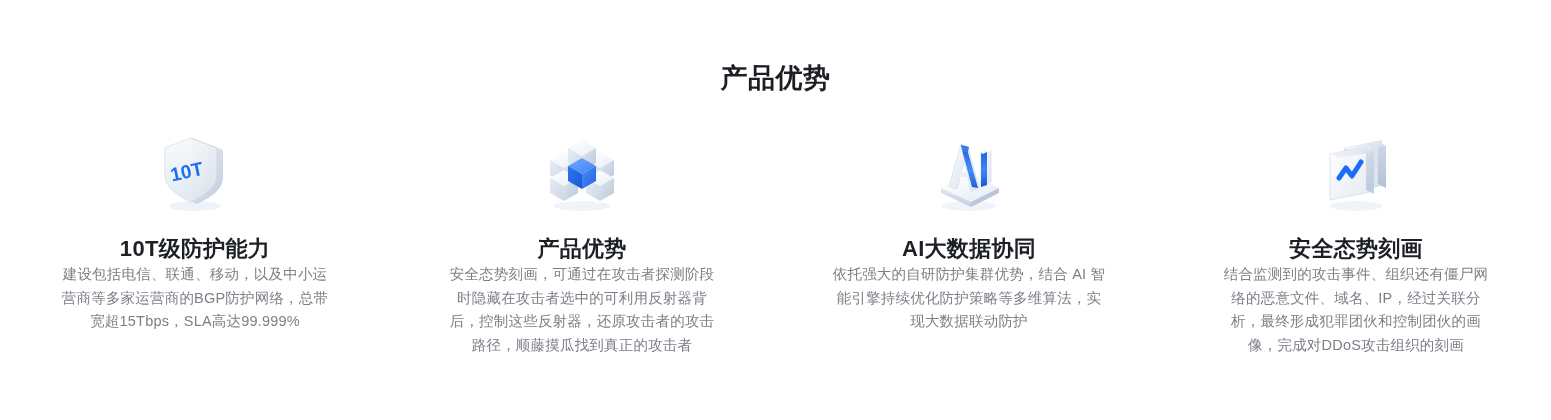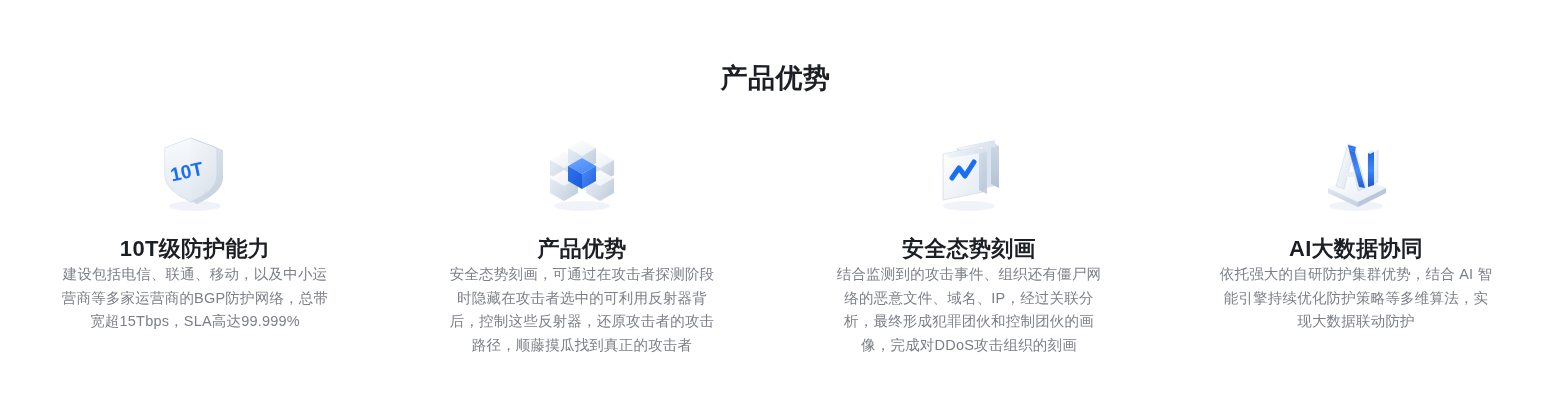--- a/index.html
+++ b/index.html
@@ -190,54 +190,20 @@
         </svg>
       </span>
       <div class="card-title">产品优势</div>
       <div class="card-desc">安全态势刻画，可通过在攻击者探测阶段时隐藏在攻击者选中的可利用反射器背后，控制这些反射器，还原攻击者的攻击路径，顺藤摸瓜找到真正的攻击者</div>
     </div>
 
     <div class="card">
       <span class="card-icon">
         <svg viewBox="0 0 96 84" width="96" height="84" xmlns="http://www.w3.org/2000/svg">
           <defs>
-            <linearGradient id="w-front" x1="0" y1="0" x2="1" y2="1">
-              <stop offset="0%" stop-color="#ffffff"></stop>
-                <stop offset="100%" stop-color="#e3eaf3"></stop>
-            </linearGradient>
-            <linearGradient id="w-top" x1="0" y1="0" x2="1" y2="0">
-              <stop offset="0%" stop-color="#f4f7fb"></stop>
-                <stop offset="100%" stop-color="#d6dfeb"></stop>
-            </linearGradient>
-            <linearGradient id="w-side" x1="0" y1="0" x2="0" y2="1">
-              <stop offset="0%" stop-color="#cdd8e6"></stop>
-                <stop offset="100%" stop-color="#b3c2d5"></stop>
-            </linearGradient>
-          </defs>
-          <ellipse cx="48" cy="76" rx="26" ry="5" fill="#e9eef5" opacity="0.7"></ellipse>
-
-          <path d="M36 18 L74 10 L74 56 L36 64 Z" fill="#dbe3ee"></path>
-          <path d="M70 12 L78 16 L78 58 L70 54 Z" fill="url(#w-side)"></path>
-          <path d="M36 18 L70 12 L78 16 L44 22 Z" fill="url(#w-top)"></path>
-
-          <path d="M22 24 L62 16 L62 62 L22 70 Z" fill="url(#w-front)" stroke="#d3dde9" stroke-width="0.8"></path>
-          <path d="M58 18 L66 22 L66 64 L58 60 Z" fill="url(#w-side)" opacity="0.8"></path>
-          <path d="M22 24 L58 18 L66 22 L30 28 Z" fill="url(#w-top)"></path>
-
-          <path d="M31 48 L38 38 L44 46 L53 32" fill="none" stroke="#1a6ef5" stroke-width="5" stroke-linecap="round" stroke-linejoin="round"></path>
-        </svg>
-      </span>
-      <div class="card-title">安全态势刻画</div>
-      <div class="card-desc">结合监测到的攻击事件、组织还有僵尸网络的恶意文件、域名、IP，经过关联分析，最终形成犯罪团伙和控制团伙的画像，完成对DDoS攻击组织的刻画</div>
-    </div>
-
-    <div class="card">
-      <span class="card-icon">
-        <svg viewBox="0 0 96 84" width="96" height="84" xmlns="http://www.w3.org/2000/svg">
-          <defs>
             <linearGradient id="p-top" x1="0" y1="0" x2="1" y2="1">
               <stop offset="0%" stop-color="#ffffff"></stop>
                 <stop offset="100%" stop-color="#e5ecf5"></stop>
             </linearGradient>
             <linearGradient id="p-side" x1="0" y1="0" x2="0" y2="1">
               <stop offset="0%" stop-color="#dfe7f1"></stop>
                 <stop offset="100%" stop-color="#c3d0e0"></stop>
             </linearGradient>
             <linearGradient id="g-face" x1="0" y1="0" x2="1" y2="1">
               <stop offset="0%" stop-color="#ffffff"></stop>
@@ -265,14 +231,48 @@
           <path d="M60 22 L70 18 L70 52 L60 57 Z" fill="url(#g-face)" stroke="#cfd9e6" stroke-width="0.6"></path>
           <path d="M60 22 L66 20 L66 55 L60 57 Z" fill="url(#g-blue)"></path>
 
           <path d="M58 22 L68 17 L72 19 L62 24 Z" fill="#ffffff" opacity="0.9"></path>
         </svg>
       </span>
       <div class="card-title">AI大数据协同</div>
       <div class="card-desc">依托强大的自研防护集群优势，结合 AI 智能引擎持续优化防护策略等多维算法，实现大数据联动防护</div>
     </div>
 
+    <div class="card">
+      <span class="card-icon">
+        <svg viewBox="0 0 96 84" width="96" height="84" xmlns="http://www.w3.org/2000/svg">
+          <defs>
+            <linearGradient id="w-front" x1="0" y1="0" x2="1" y2="1">
+              <stop offset="0%" stop-color="#ffffff"></stop>
+                <stop offset="100%" stop-color="#e3eaf3"></stop>
+            </linearGradient>
+            <linearGradient id="w-top" x1="0" y1="0" x2="1" y2="0">
+              <stop offset="0%" stop-color="#f4f7fb"></stop>
+                <stop offset="100%" stop-color="#d6dfeb"></stop>
+            </linearGradient>
+            <linearGradient id="w-side" x1="0" y1="0" x2="0" y2="1">
+              <stop offset="0%" stop-color="#cdd8e6"></stop>
+                <stop offset="100%" stop-color="#b3c2d5"></stop>
+            </linearGradient>
+          </defs>
+          <ellipse cx="48" cy="76" rx="26" ry="5" fill="#e9eef5" opacity="0.7"></ellipse>
+
+          <path d="M36 18 L74 10 L74 56 L36 64 Z" fill="#dbe3ee"></path>
+          <path d="M70 12 L78 16 L78 58 L70 54 Z" fill="url(#w-side)"></path>
+          <path d="M36 18 L70 12 L78 16 L44 22 Z" fill="url(#w-top)"></path>
+
+          <path d="M22 24 L62 16 L62 62 L22 70 Z" fill="url(#w-front)" stroke="#d3dde9" stroke-width="0.8"></path>
+          <path d="M58 18 L66 22 L66 64 L58 60 Z" fill="url(#w-side)" opacity="0.8"></path>
+          <path d="M22 24 L58 18 L66 22 L30 28 Z" fill="url(#w-top)"></path>
+
+          <path d="M31 48 L38 38 L44 46 L53 32" fill="none" stroke="#1a6ef5" stroke-width="5" stroke-linecap="round" stroke-linejoin="round"></path>
+        </svg>
+      </span>
+      <div class="card-title">安全态势刻画</div>
+      <div class="card-desc">结合监测到的攻击事件、组织还有僵尸网络的恶意文件、域名、IP，经过关联分析，最终形成犯罪团伙和控制团伙的画像，完成对DDoS攻击组织的刻画</div>
+    </div>
+
   </div>
 </div>
 
 </body></html>

